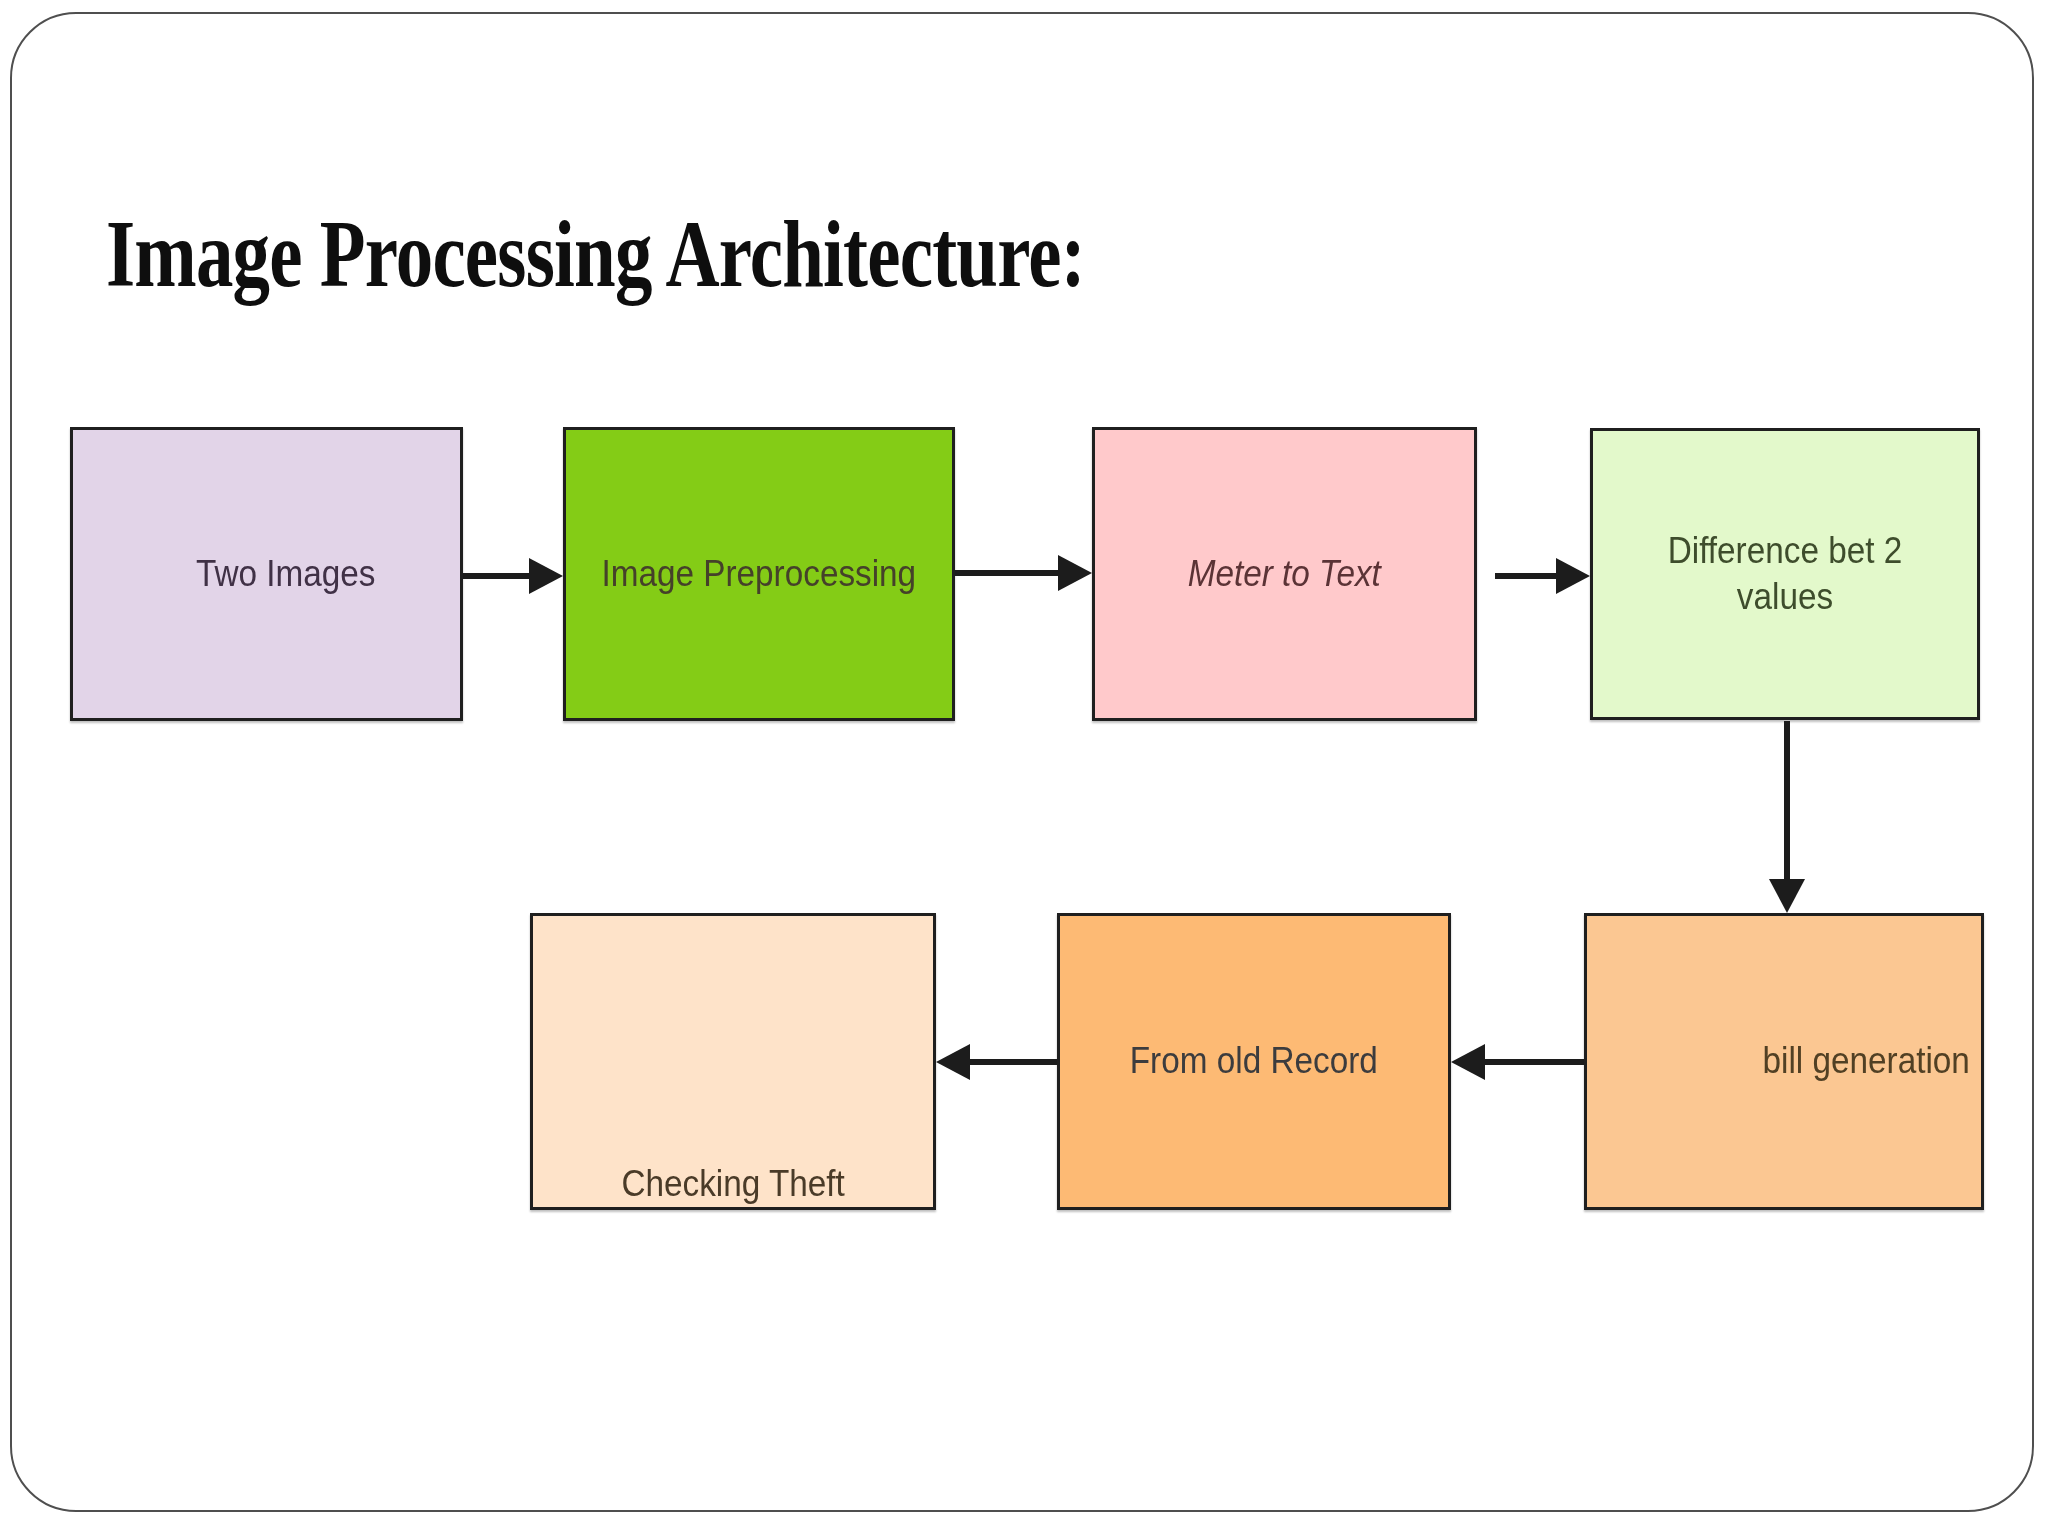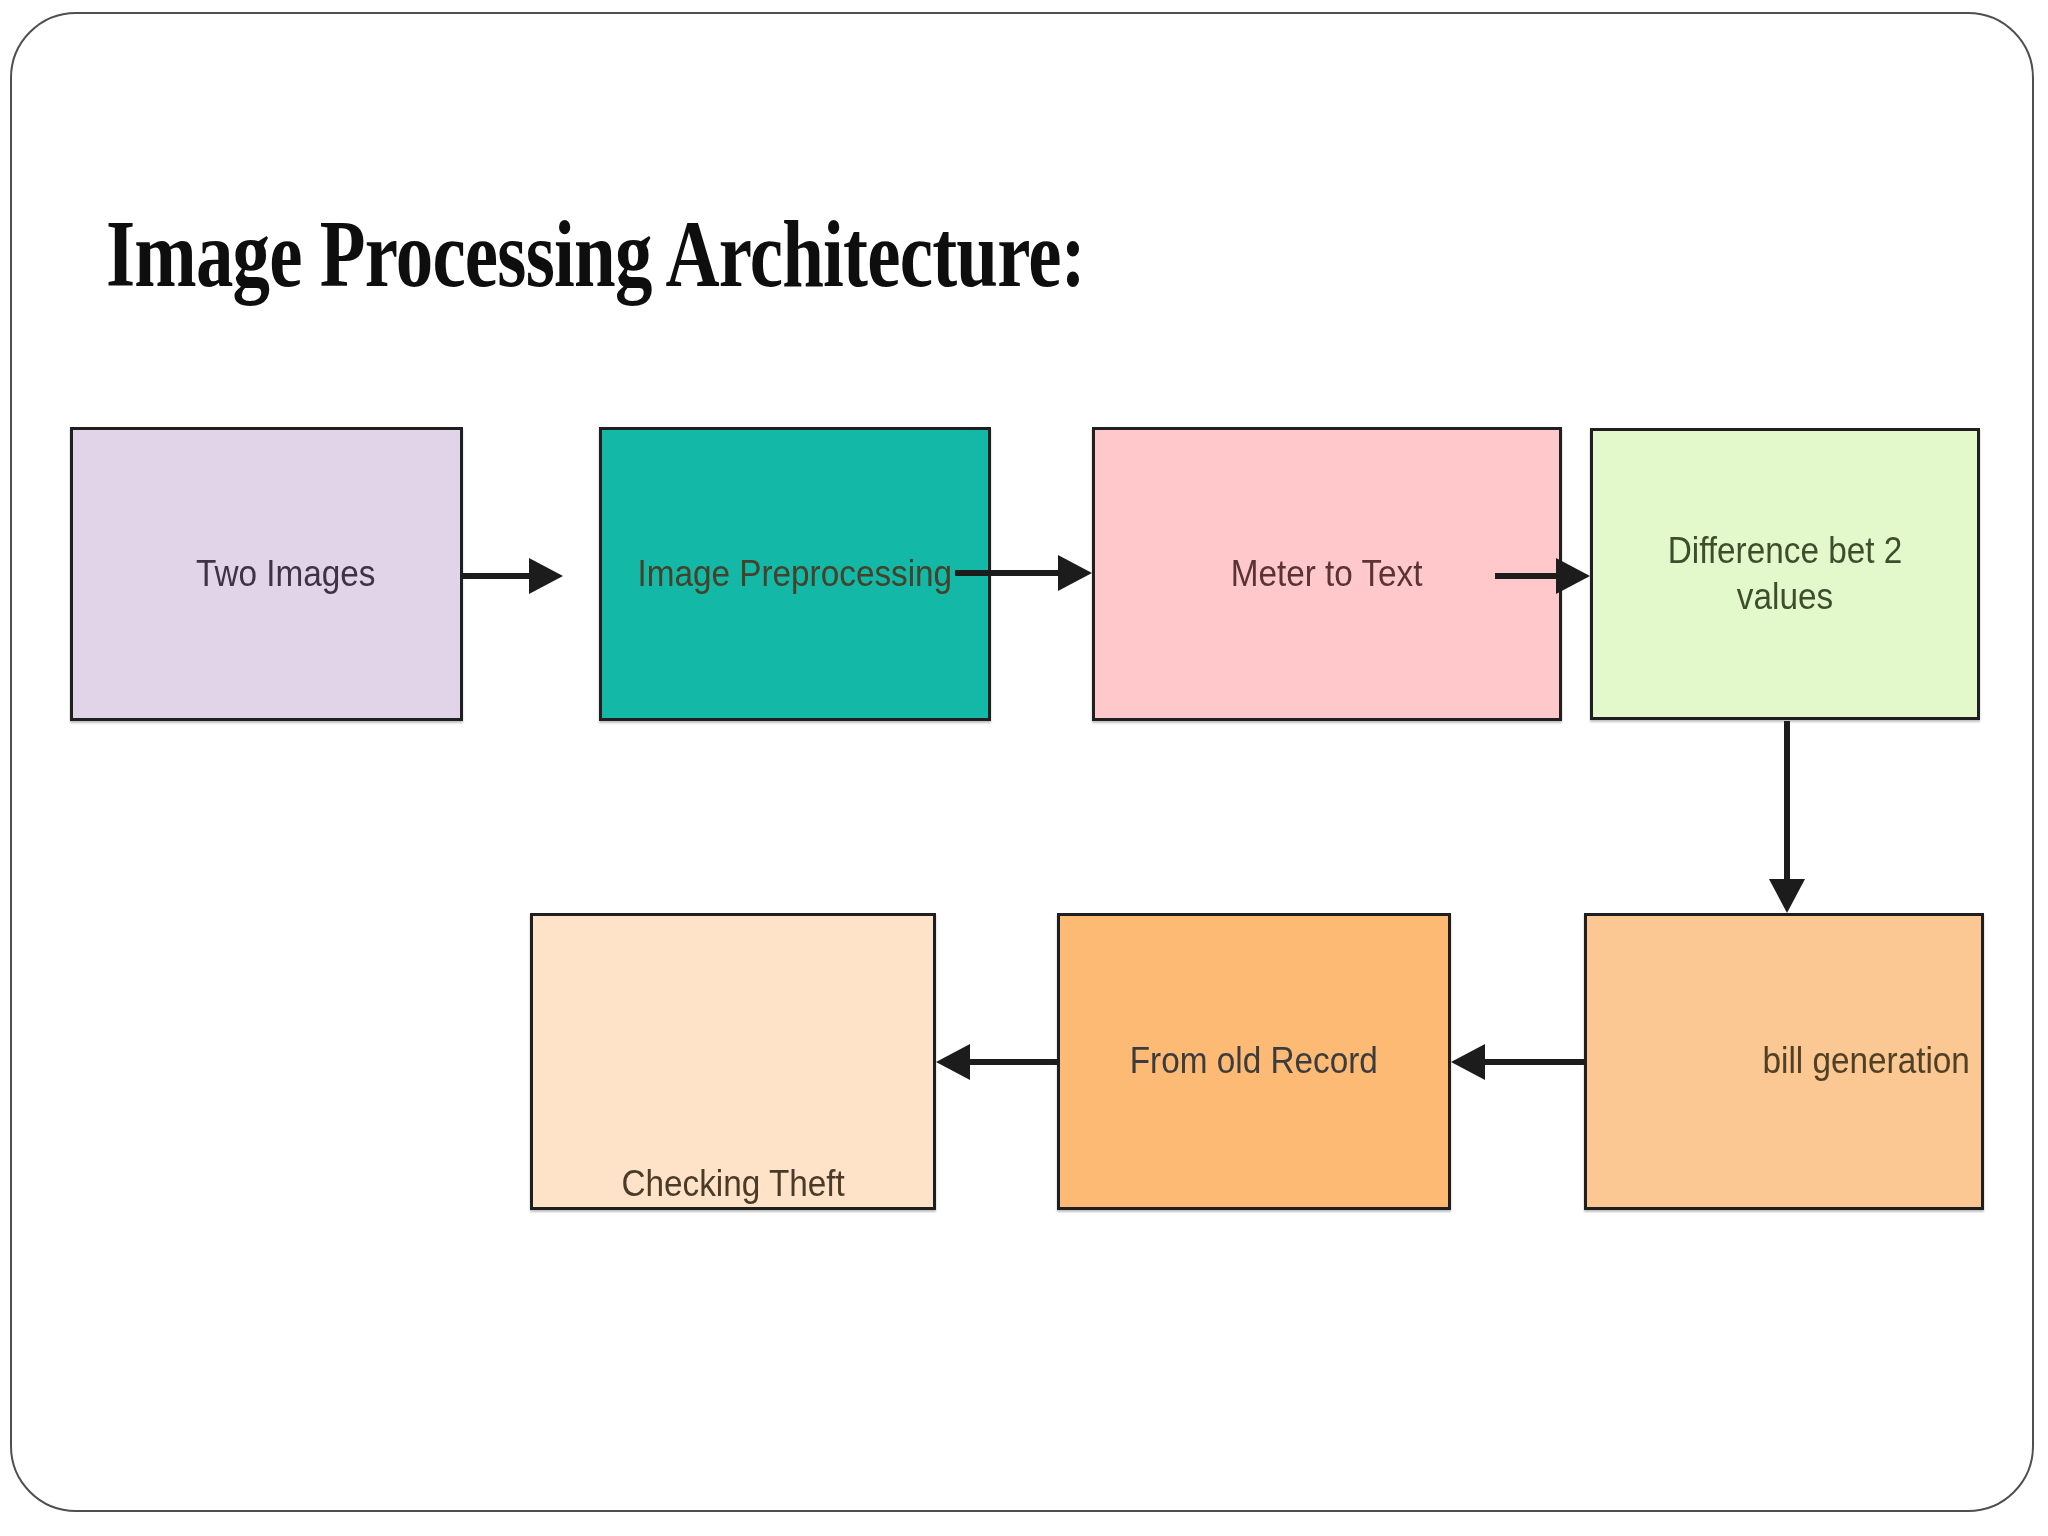--- a/index.html
+++ b/index.html
@@ -53,21 +53,21 @@
     box-shadow: 0 2px 2px rgba(0,0,0,0.25);
   }
   .node-label {
     display: inline-block;
     transform: scaleX(0.9);
     transform-origin: center;
   }
   
   #node-two-images          { left: 70px;   top: 427px; width: 393px; height: 294px; padding-left: 39px; }
   #node-image-preprocessing { left: 563px;  top: 427px; width: 392px; height: 294px; }
-  #node-meter-to-text       { left: 1092px; top: 427px; width: 470px; height: 294px; }
+  #node-meter-to-text       { left: 1092px; top: 427px; width: 385px; height: 294px; font-style: italic; }
   #node-difference          { left: 1590px; top: 428px; width: 390px; height: 292px; padding: 0 38px; }
   #node-bill-generation     { left: 1584px; top: 913px; width: 400px; height: 297px; justify-content: flex-end; }
   #node-from-old-record     { left: 1057px; top: 913px; width: 394px; height: 297px; }
   #node-checking-theft      { left: 530px;  top: 913px; width: 406px; height: 297px; }
 
   .arrows-layer {
     position: absolute;
     left: 0;
     top: 0;
     width: 2048px;
@@ -81,21 +81,21 @@
 <body>
 
 <div class="slide-frame">
   <h1 class="slide-title">Image Processing Architecture:</h1>
 </div>
 
 <div class="node" id="node-two-images" style="background-color: rgb(226, 212, 232); color: rgb(64, 49, 70);">
   <span class="node-label">Two Images</span>
 </div>
 
-<div class="node" id="node-image-preprocessing" style="background-color: #14b8a6; color: rgb(69, 65, 42); margin-left: 36px;">
+<div class="node" id="node-image-preprocessing" style="background-color: #84cc16; color: rgb(69, 65, 42);">
   <span class="node-label">Image Preprocessing</span>
 </div>
 
 <div class="node" id="node-meter-to-text" style="background-color: rgb(255, 201, 203); color: rgb(91, 51, 54);">
   <span class="node-label">Meter to Text</span>
 </div>
 
 <div class="node" id="node-difference" style="background-color: rgb(227, 249, 203); color: rgb(62, 77, 44);">
   <span class="node-label">Difference bet 2 values</span>
 </div>

